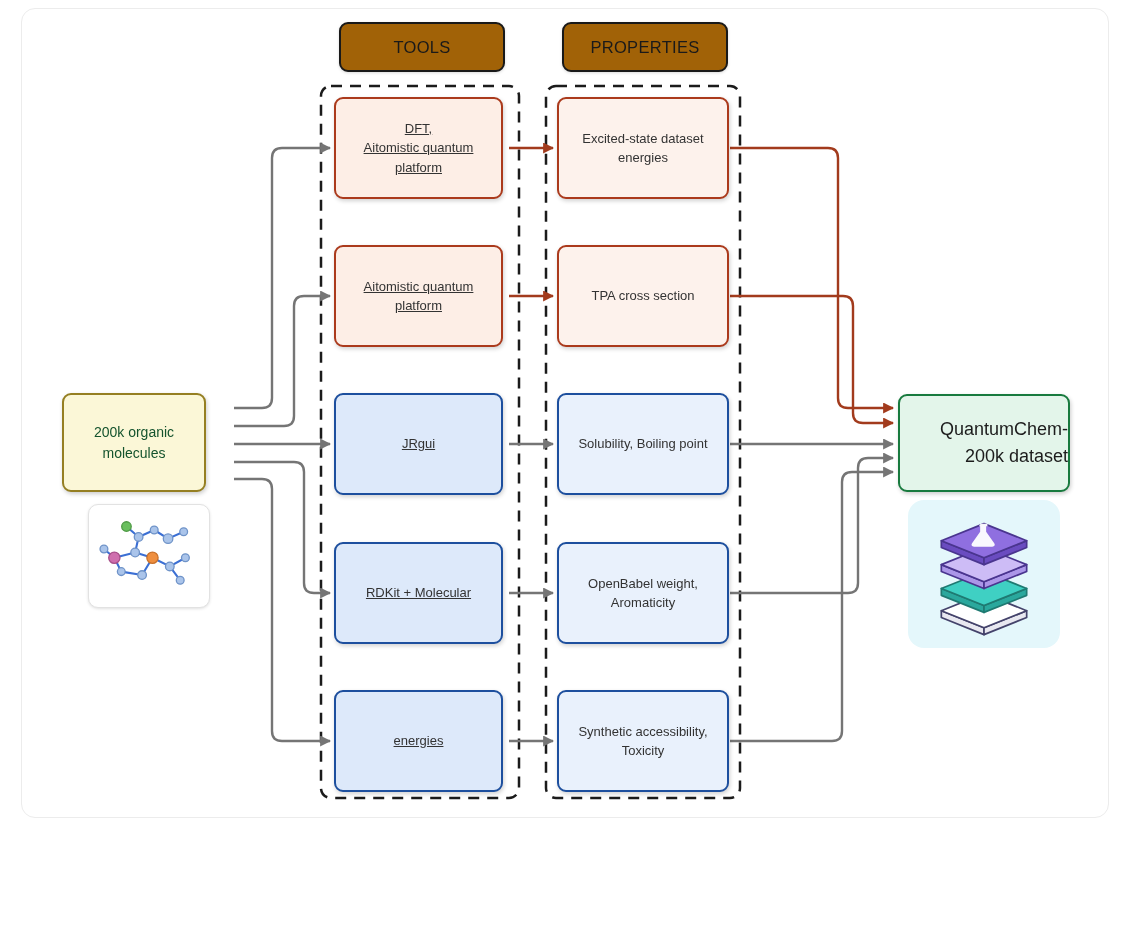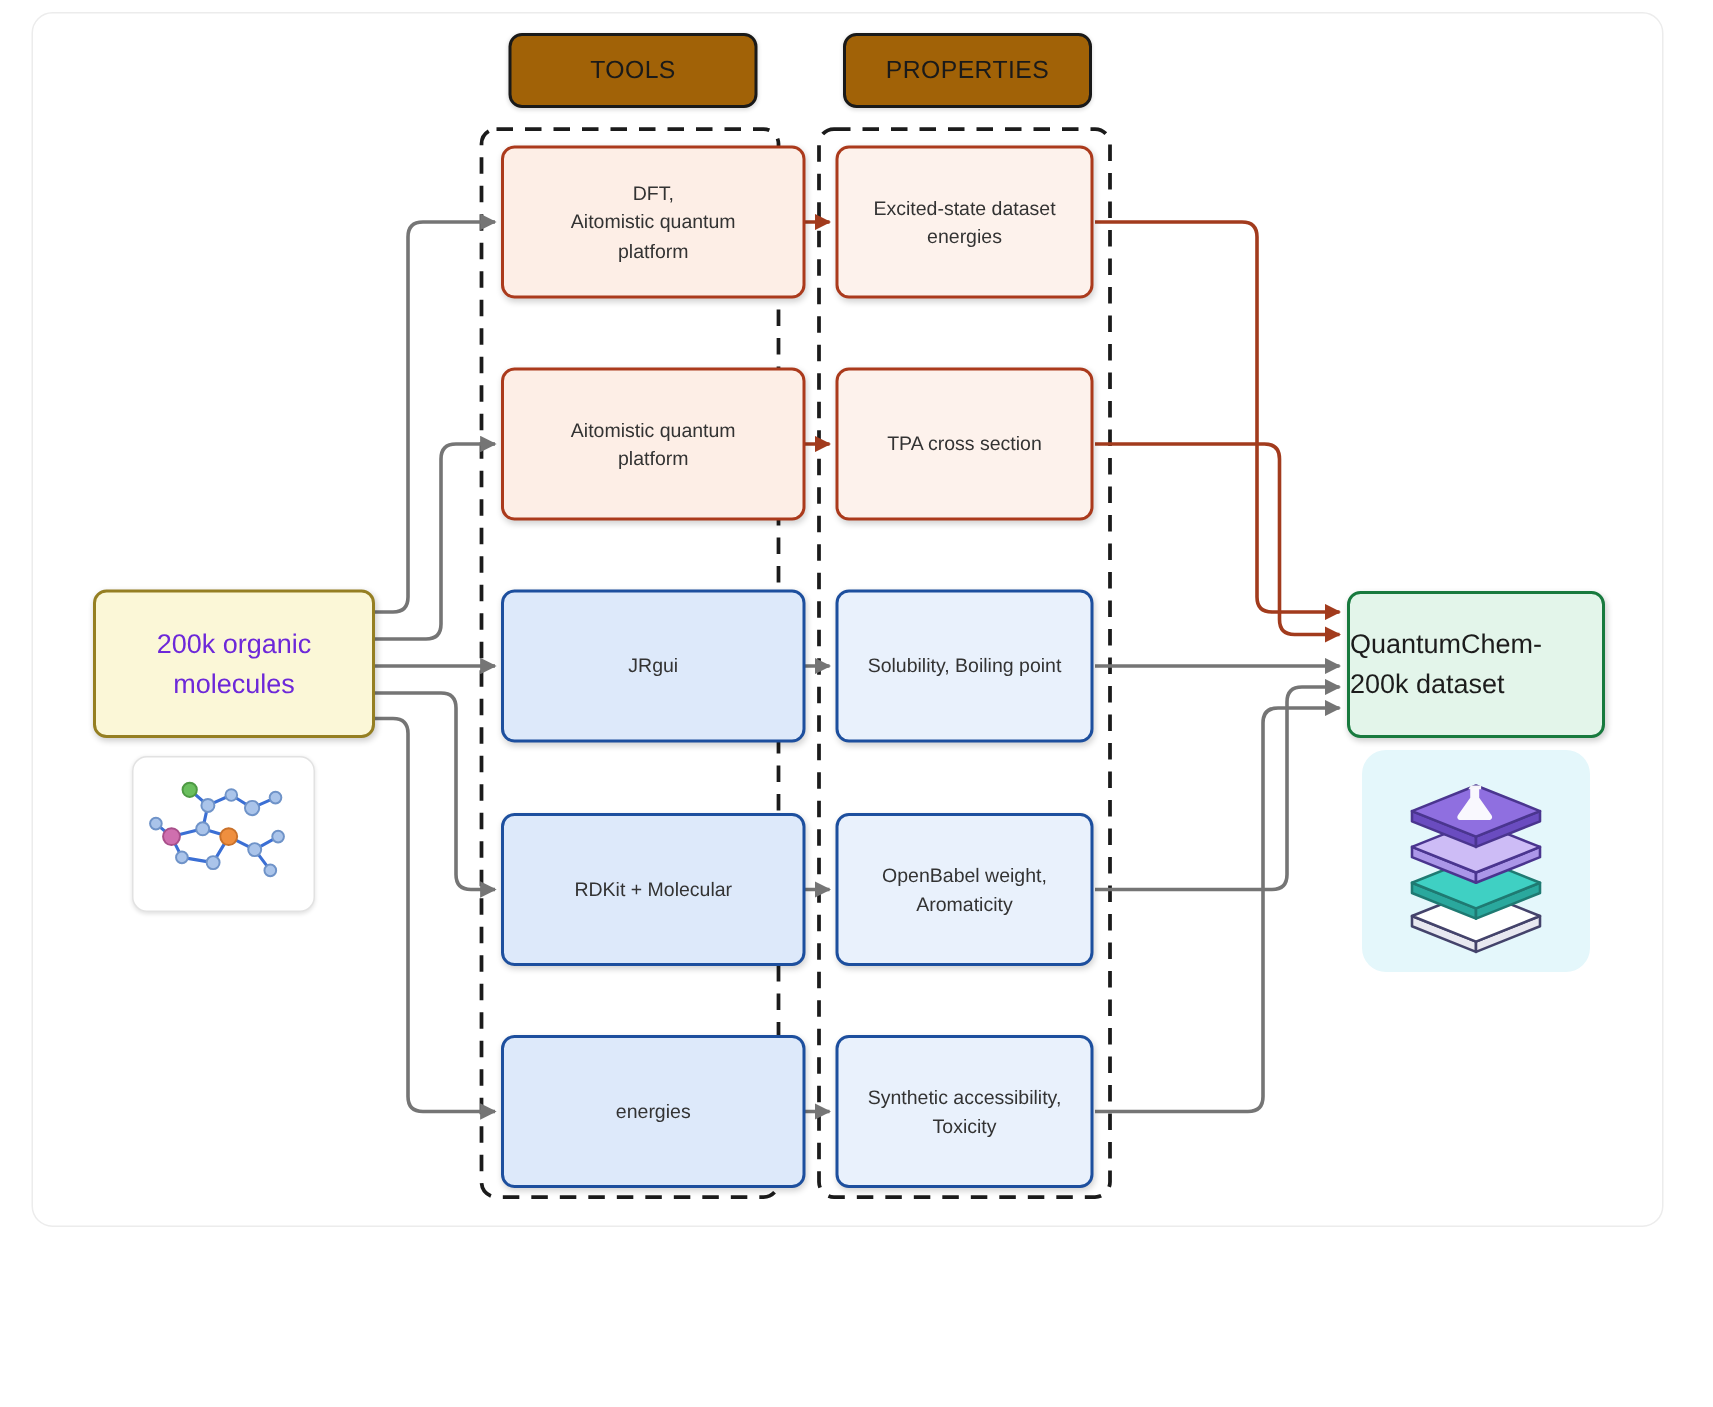--- a/index.html
+++ b/index.html
@@ -29,40 +29,40 @@
   .dashed-rect { fill:none; stroke:#1b1b1b; stroke-width:2.5px; }
 
   .node {
     position:absolute; border-radius:9px; box-sizing:border-box;
     display:flex; align-items:center; justify-content:center;
     padding:8px 10px; text-align:center;
     box-shadow:1px 2px 4px rgba(0,0,0,.18);
     font-size:13px; color:#333; line-height:1.5;
   }
   .node span { display:block; width:100%; white-space:pre-line; }
-  .tool { left:334px; width:203px; height:102px; }
+  .tool { left:334px; width:169px; height:102px;text-decoration:underline; }
   .prop { left:557px; width:172px; height:102px; }
   .r1{top:97px}.r2{top:245px}.r3{top:393px}.r4{top:542px}.r5{top:690px}
   .tool.orange { background:var(--orange-bg); border:2px solid var(--orange-border); }
   .tool.blue   { background:var(--blue-bg);   border:2px solid var(--blue-border); }
   .prop.orange { background:var(--prop-orange-bg); border:2px solid var(--orange-border); }
   .prop.blue   { background:var(--prop-blue-bg);   border:2px solid var(--blue-border);justify-content:center; }
 
   .source-node {
-    position:absolute; left:62px; top:393px; width:188px; height:99px;
+    position:absolute; left:62px; top:393px; width:144px; height:99px;
     background:var(--yellow-bg); border:2px solid var(--yellow-border);
     border-radius:9px; display:flex; align-items:center; justify-content:center;
-    text-align:center; font-size:18px; color:#6d28d9; line-height:1.5;
+    text-align:center; font-size:14px; color:#14532d; line-height:1.5;
     box-shadow:1px 2px 4px rgba(0,0,0,.2); box-sizing:border-box;
   }
   .output-node {
     position:absolute; left:898px; top:394px; width:172px; height:98px;
     background:var(--green-bg); border:2px solid var(--green-border);
     border-radius:9px; display:flex; align-items:center; justify-content:center;
-    text-align:left; font-size:18px; color:#1c1c1c; line-height:1.5;
+    text-align:right; font-size:18px; color:#1c1c1c; line-height:1.5;
     box-shadow:1px 2px 4px rgba(0,0,0,.2); box-sizing:border-box;
   }
   .source-node span, .output-node span { display:block; width:100%; white-space:pre-line; }
 
   .molecule-card {
     position:absolute; left:88px; top:504px; width:120px; height:102px;
     background:#ffffff; border:1px solid #e2e2e2; border-radius:10px;
     box-shadow:0 1px 3px rgba(0,0,0,.12);
     display:flex; align-items:center; justify-content:center;
   }

